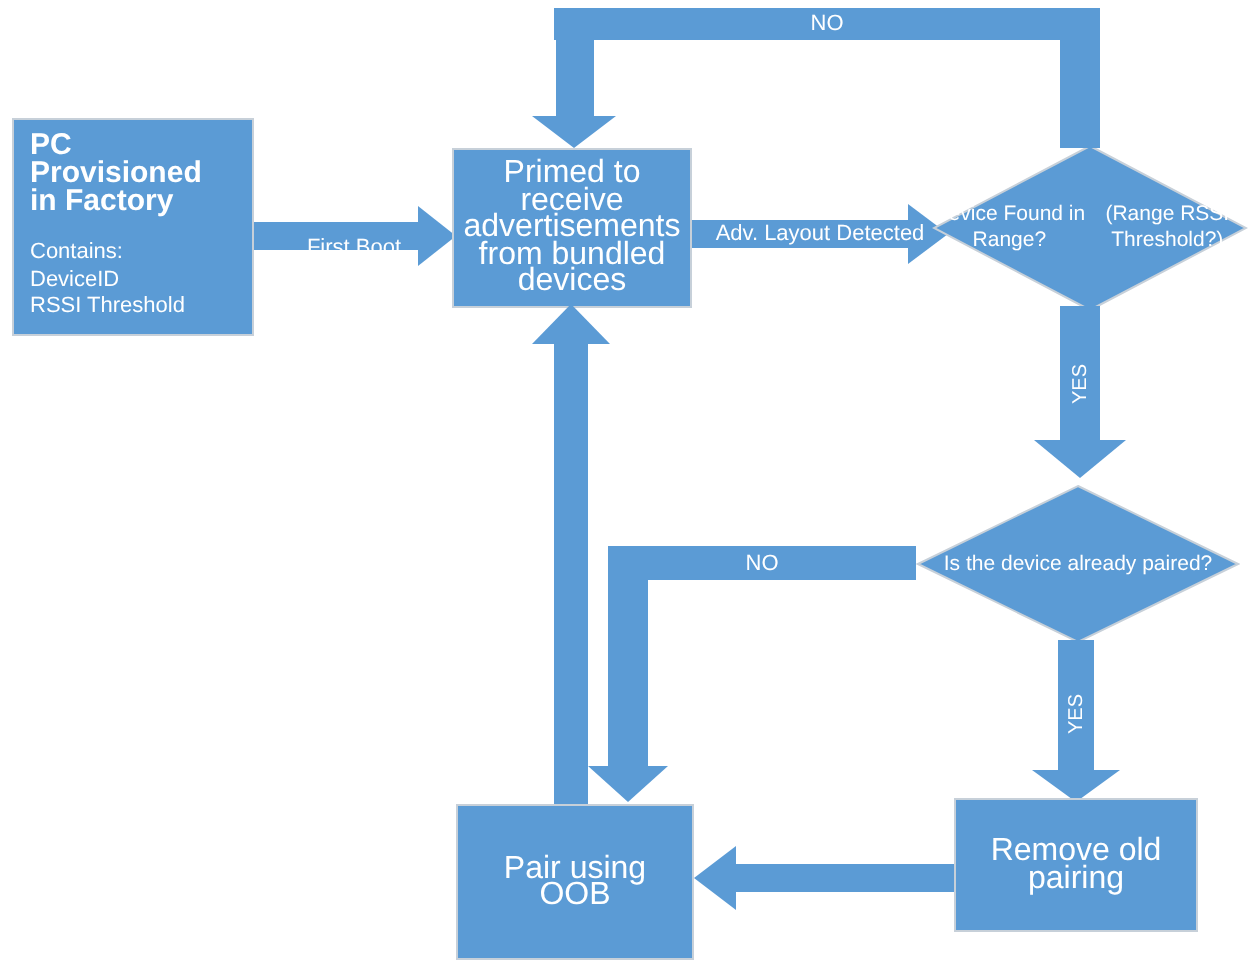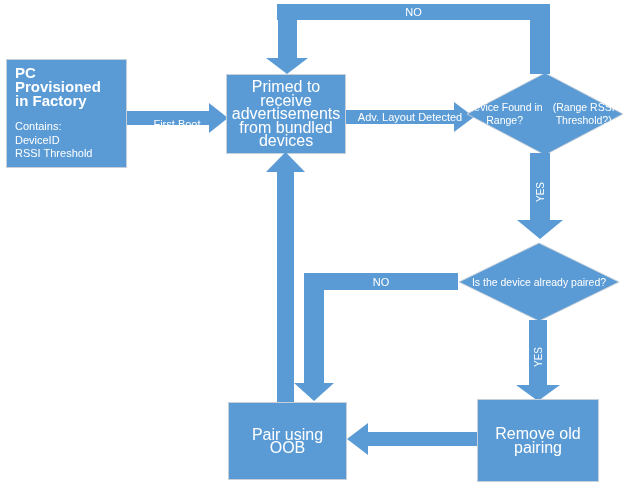--- a/index.html
+++ b/index.html
@@ -119,21 +119,21 @@
 
   <div>
     <div class="shaft" style="left:277px;top:172px;width:17px;height:230px;"></div>
     <div class="head up" style="left:266px;top:152px;width:39px;height:20px;"></div>
   </div>
 
   <div class="box center" style="left:228px;top:402px;width:119px;height:78px;">
     <div class="node-label">Pair using OOB</div>
   </div>
 
-  <div class="box center" style="left:477px;top:399px;width:122px;height:83px;">
+  <div class="box center" style="left:477px;top:399px;width:122px;height:67px;">
     <div class="node-label">Remove old pairing</div>
   </div>
 
   <div>
     <div class="shaft" style="left:368px;top:432px;width:109px;height:14px;"></div>
     <div class="head left" style="left:347px;top:423px;width:21px;height:32px;"></div>
   </div>
 
 </div>
 

